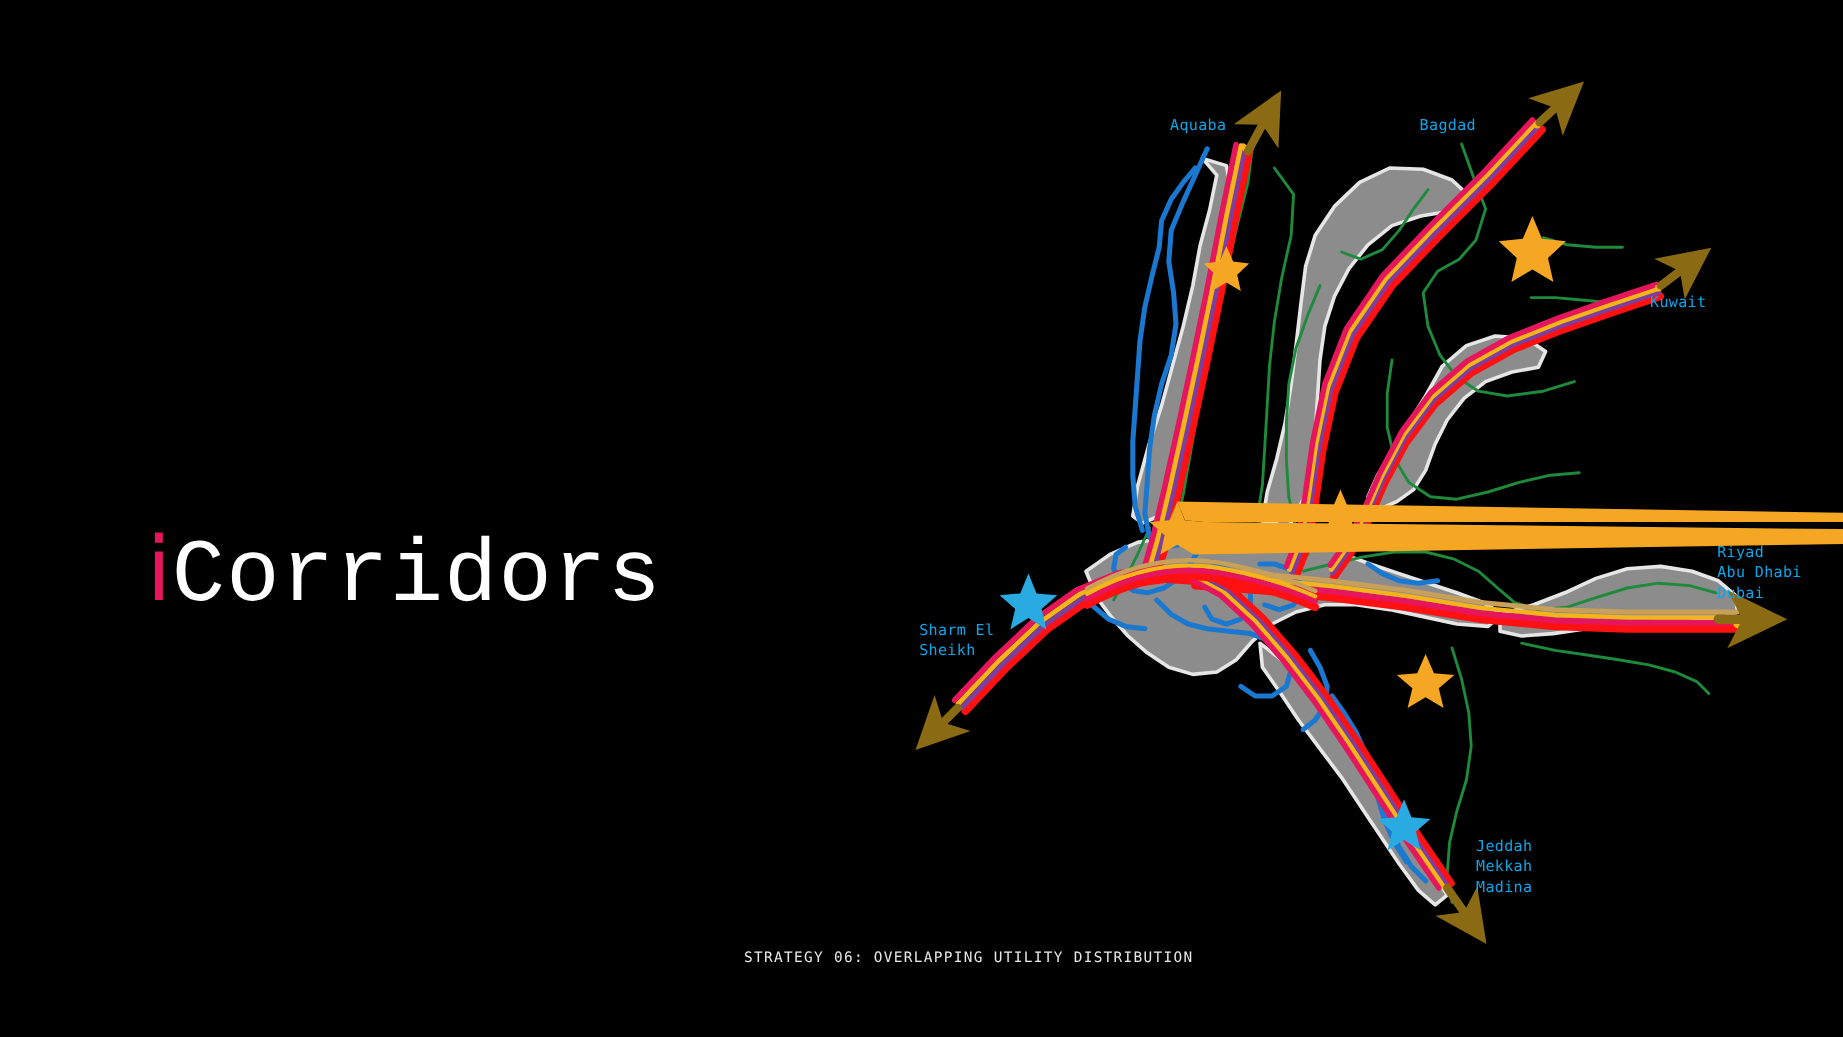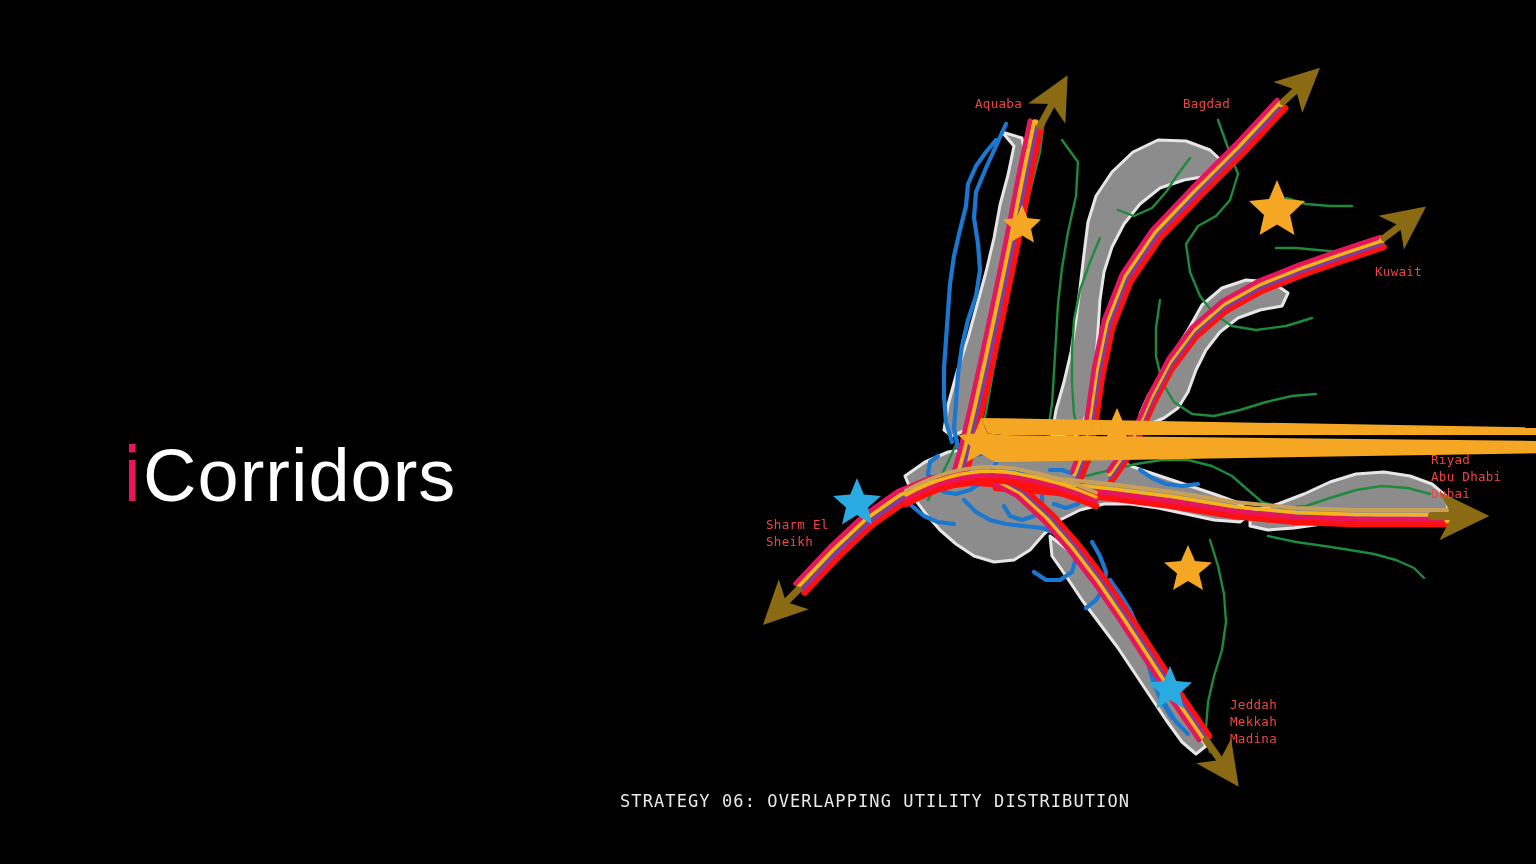--- a/index.html
+++ b/index.html
@@ -24,51 +24,51 @@
     letter-spacing:0.5px;
     user-select:none;
   }
   #title-i {
     font-family:"DejaVu Sans", sans-serif;
     font-size:74px;
     font-weight:400;
     line-height:1;
   }
   #title-rest {
-    font-family:Liberation Sans, sans-serif;
+    font-family:Liberation Mono, monospace;
     font-size:74px;
     font-weight:300;
     line-height:1;
     letter-spacing:1px;
   }
 
   
   #caption {
     position:absolute;
     left:620px; top:791px;
     font-family:"DejaVu Sans Mono", monospace;
-    font-size:17px;
+    font-size:12px;
     letter-spacing:1.1px;
     color:#e8e8e8;
     white-space:nowrap;
   }
 
   
   #map-svg {
     position:absolute;
     left:0; top:0;
     width:1536px; height:864px;
   }
 
   
   .map-label {
     position:absolute;
     font-family:"DejaVu Sans Mono", monospace;
     font-size:12.5px;
-    color:#ef4444;
+    color:#0ea5e9;
     line-height:17px;
     white-space:nowrap;
     letter-spacing:0.3px;
     user-select:none;
     pointer-events:none;
   }
   .map-label.legend { line-height:17px; letter-spacing:0.6px; }
 </style>
 </head>
 <body>
@@ -218,21 +218,21 @@
       <polygon fill="#F5A623" points="1188,545 1195,561 1212,562.5 1199,573.5 1203,590 1188,581 1173,590 1177,573.5 1164,562.5 1181,561"></polygon>
       <polygon fill="#29ABE2" points="857,478 863.8,494.5 881,496 868,507.5 872,524.5 857,515 842,524.5 846,507.5 833,496 850.2,494.5"></polygon>
       <polygon fill="#29ABE2" points="1170,666 1176.2,681 1192,682.5 1180,693 1183.6,708.5 1170,700 1156.4,708.5 1160,693 1148,682.5 1163.8,681"></polygon>
     </g>
   </svg>
 
   <div class="map-label" style="left:975px; top:95px;">Aquaba</div>
 
   <div class="map-label" style="left:1183px; top:95px;">Bagdad</div>
 
-  <div class="map-label" style="left:1375px; top:243px;margin-top:20px;">Kuwait</div>
+  <div class="map-label" style="left:1375px; top:243px;">Kuwait</div>
 
   <div class="map-label" style="left:1398px; top:451px; white-space:pre;margin-left:33px;">Riyad
 Abu Dhabi
 Dubai</div>
 
   <div class="map-label" style="left:1230px; top:696px; white-space:pre;text-align:center;">Jeddah
 Mekkah
 Madina</div>
 
   <div class="map-label" style="left:766px; top:516px; white-space:pre;">Sharm El

